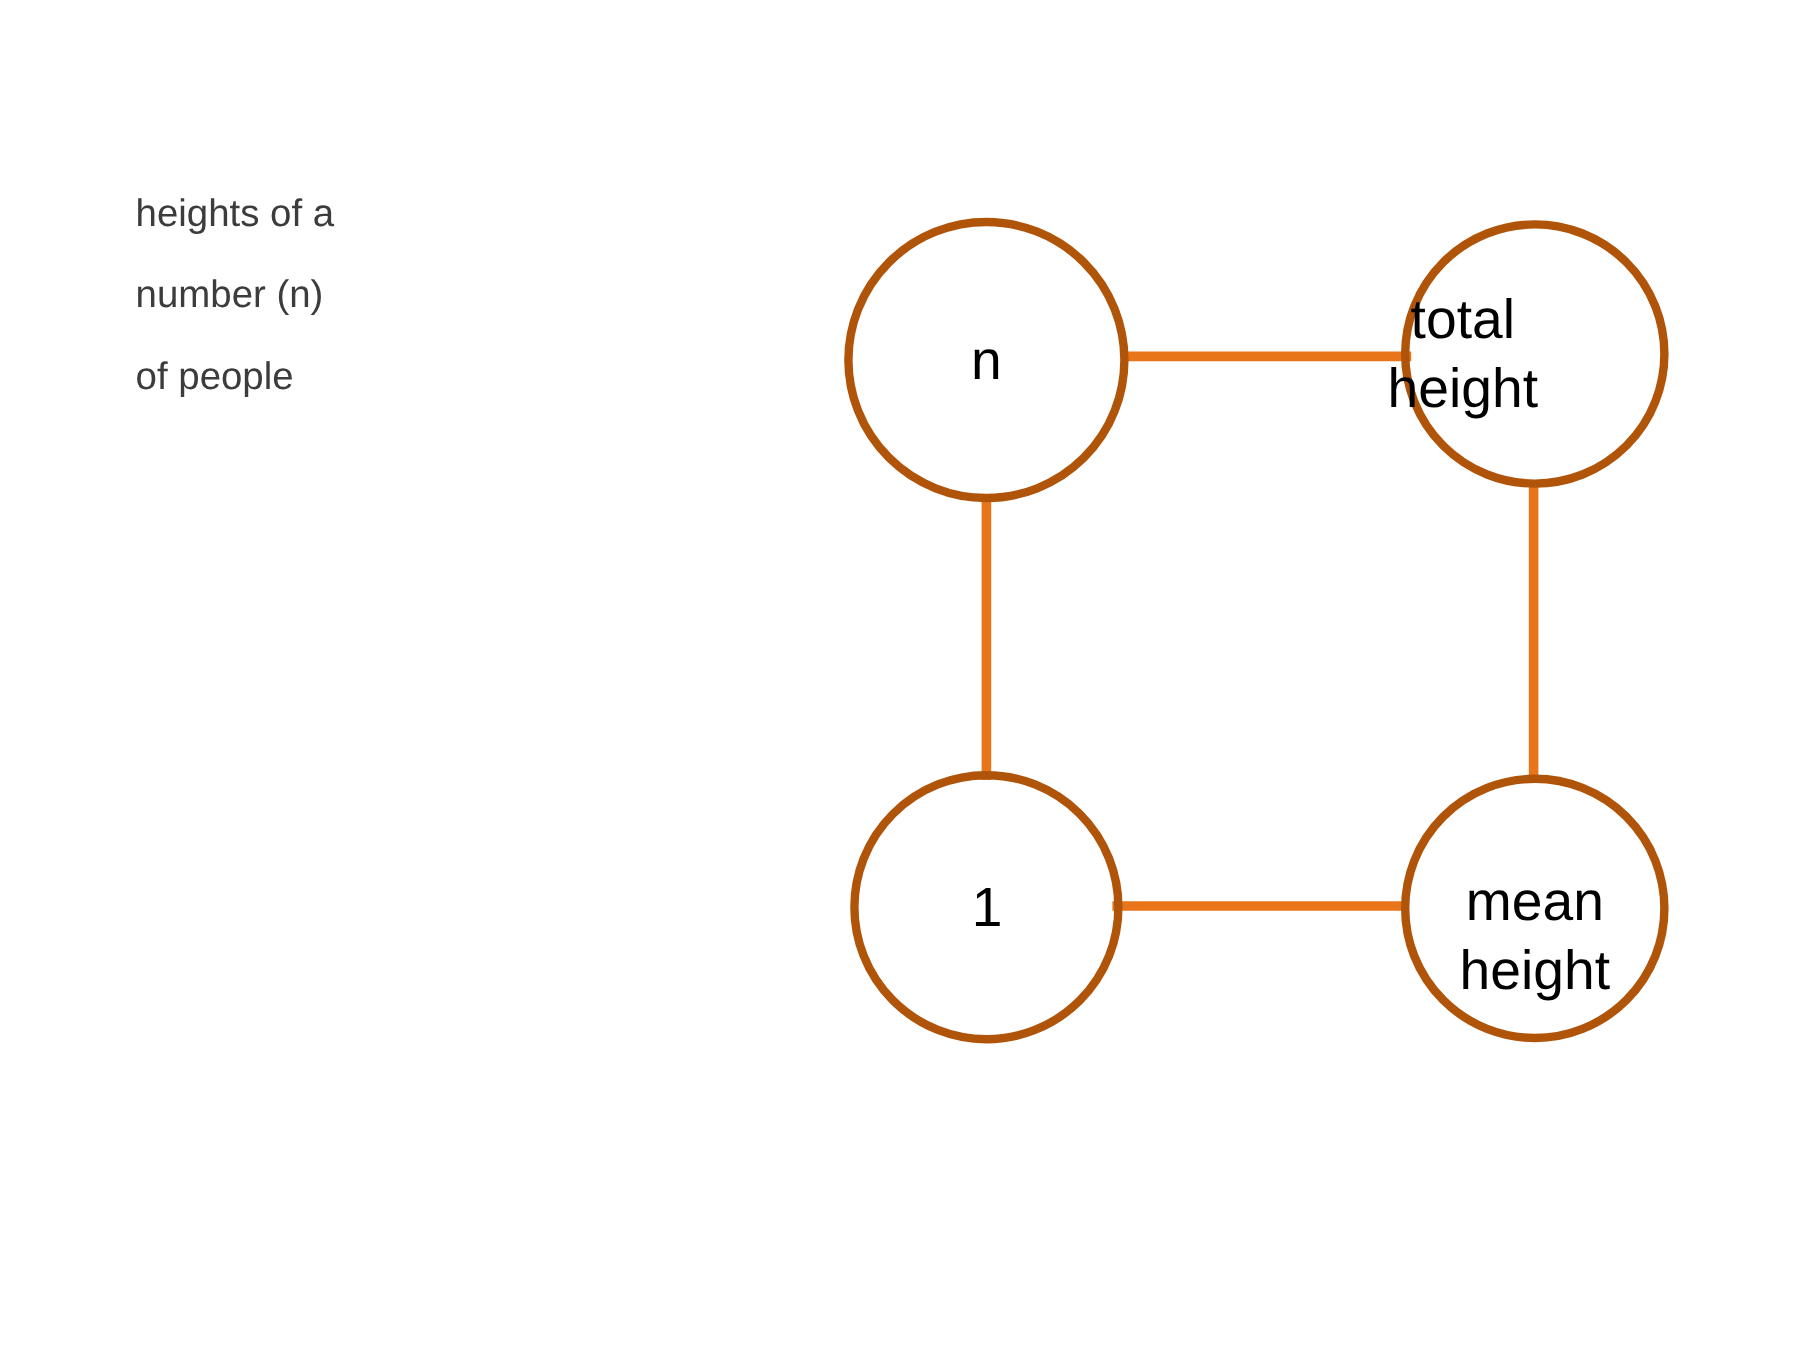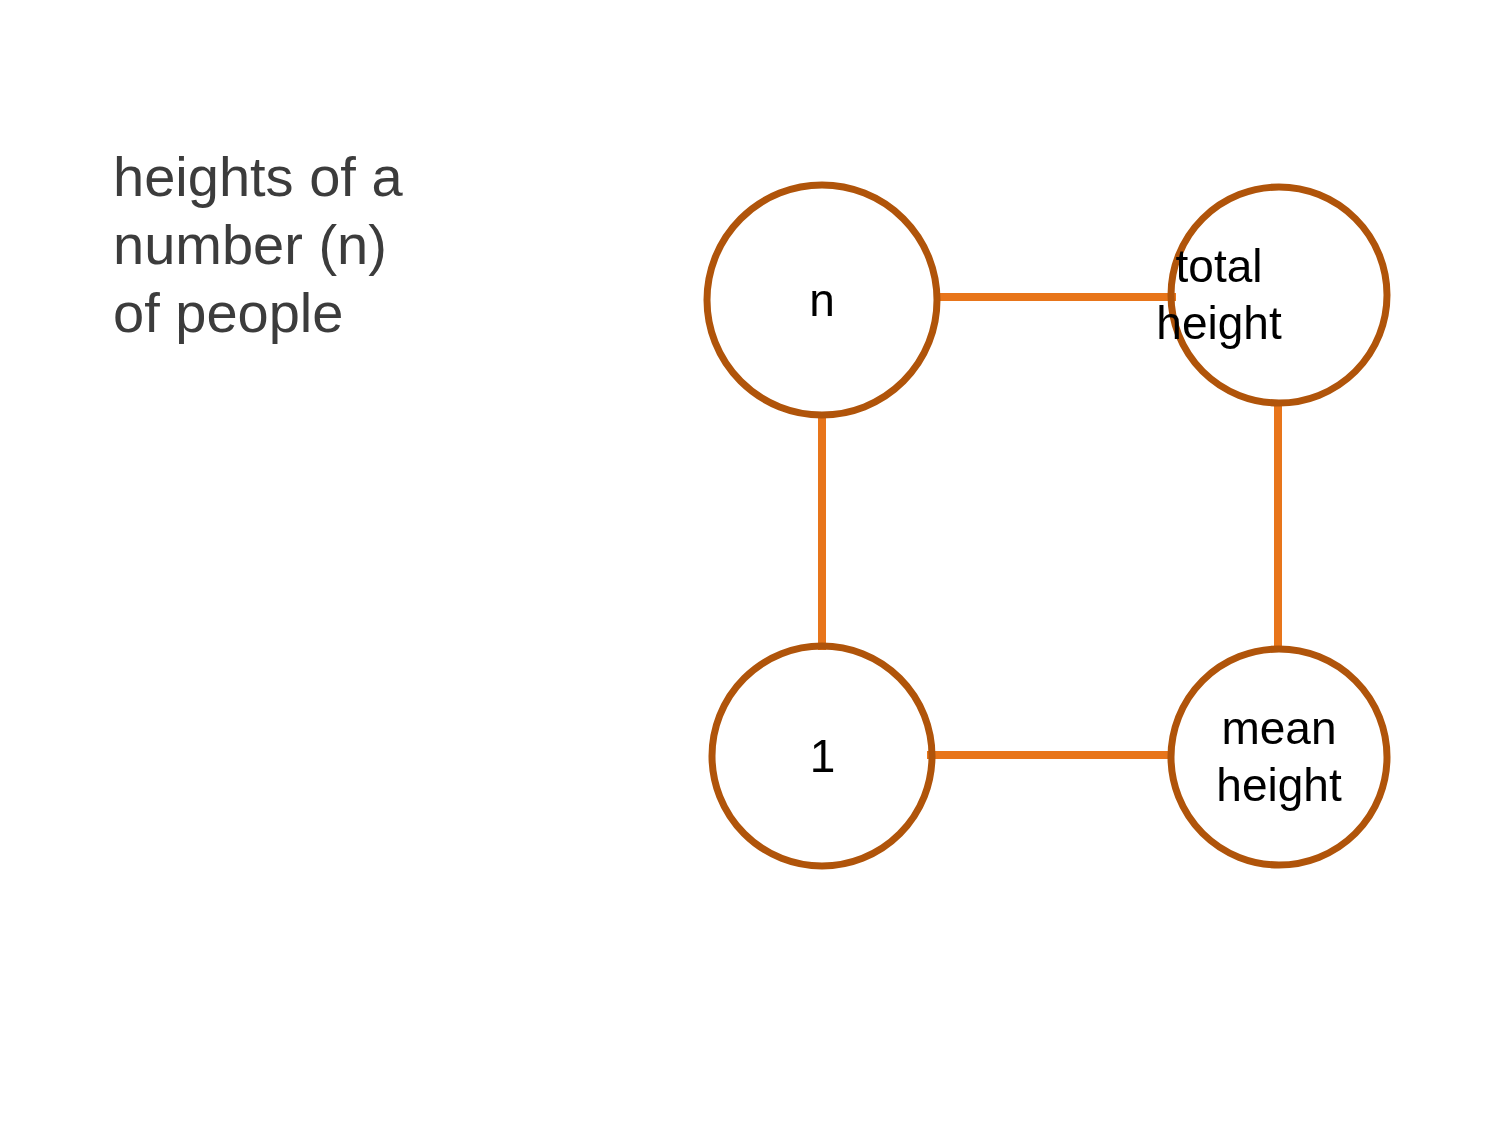--- a/index.html
+++ b/index.html
@@ -24,21 +24,21 @@
     background: #ffffff;
   }
 
   
   #caption {
     position: absolute;
     left: 113px;
     top: 143px;
     width: 400px;
     color: #3c3c3c;
-    font-size: 56px;
+    font-size: 32px;
     line-height: 68px;
     font-family: "Liberation Sans", sans-serif;
     white-space: pre-wrap;
     letter-spacing: 0px;
   }
 
   
   #diagram-svg {
     position: absolute;
     left: 0;
@@ -59,21 +59,21 @@
     line-height: 57px;
     font-family: "Liberation Sans", sans-serif;
     text-align: center;
     pointer-events: none;
     white-space: pre-line;
   }
 
   #label-n      { left: 706px; top: 184px; width: 232px; height: 232px; }
   #label-total  { left: 1110px; top: 186px; width: 218px; height: 218px; }
   #label-one    { left: 711px; top: 645px; width: 223px; height: 223px; }
-  #label-mean   { left: 1170px; top: 648px; width: 218px; height: 218px; }
+  #label-mean   { left: 1170px; top: 671px; width: 218px; height: 218px; }
 </style>
 </head>
 <body>
 
 <div id="stage">
 
   <div id="caption">heights of a
 number (n)
 of people</div>
 

